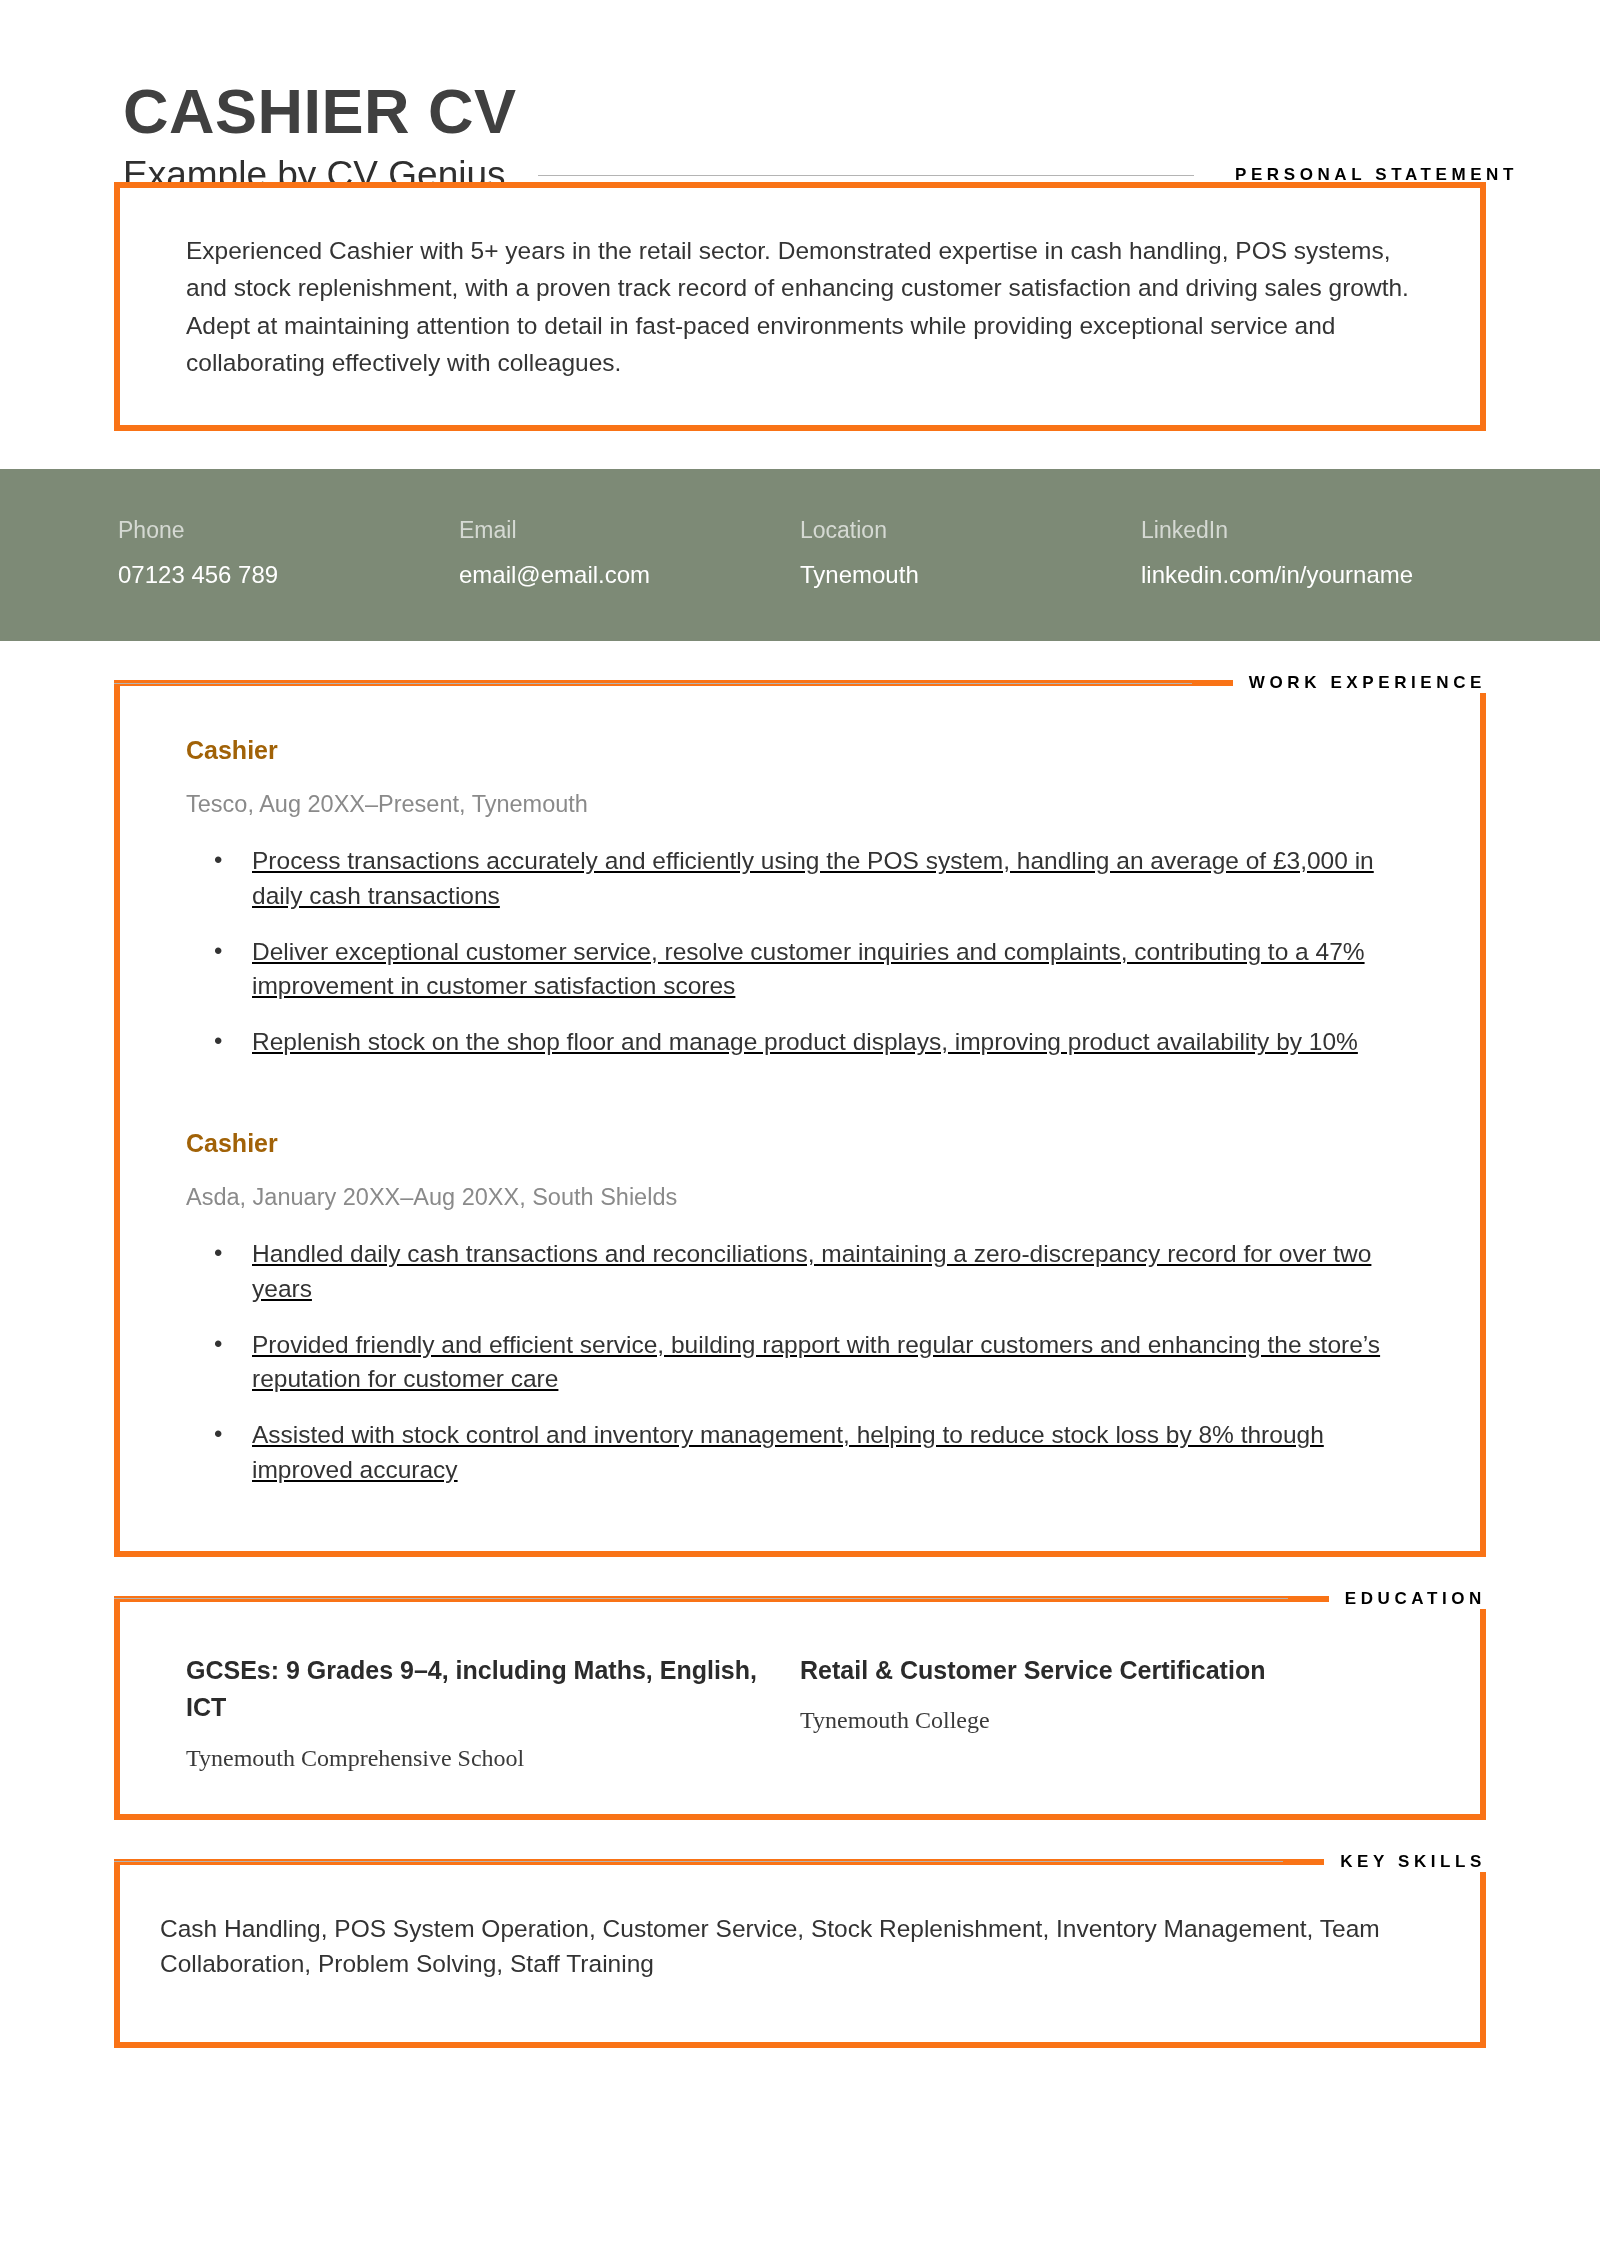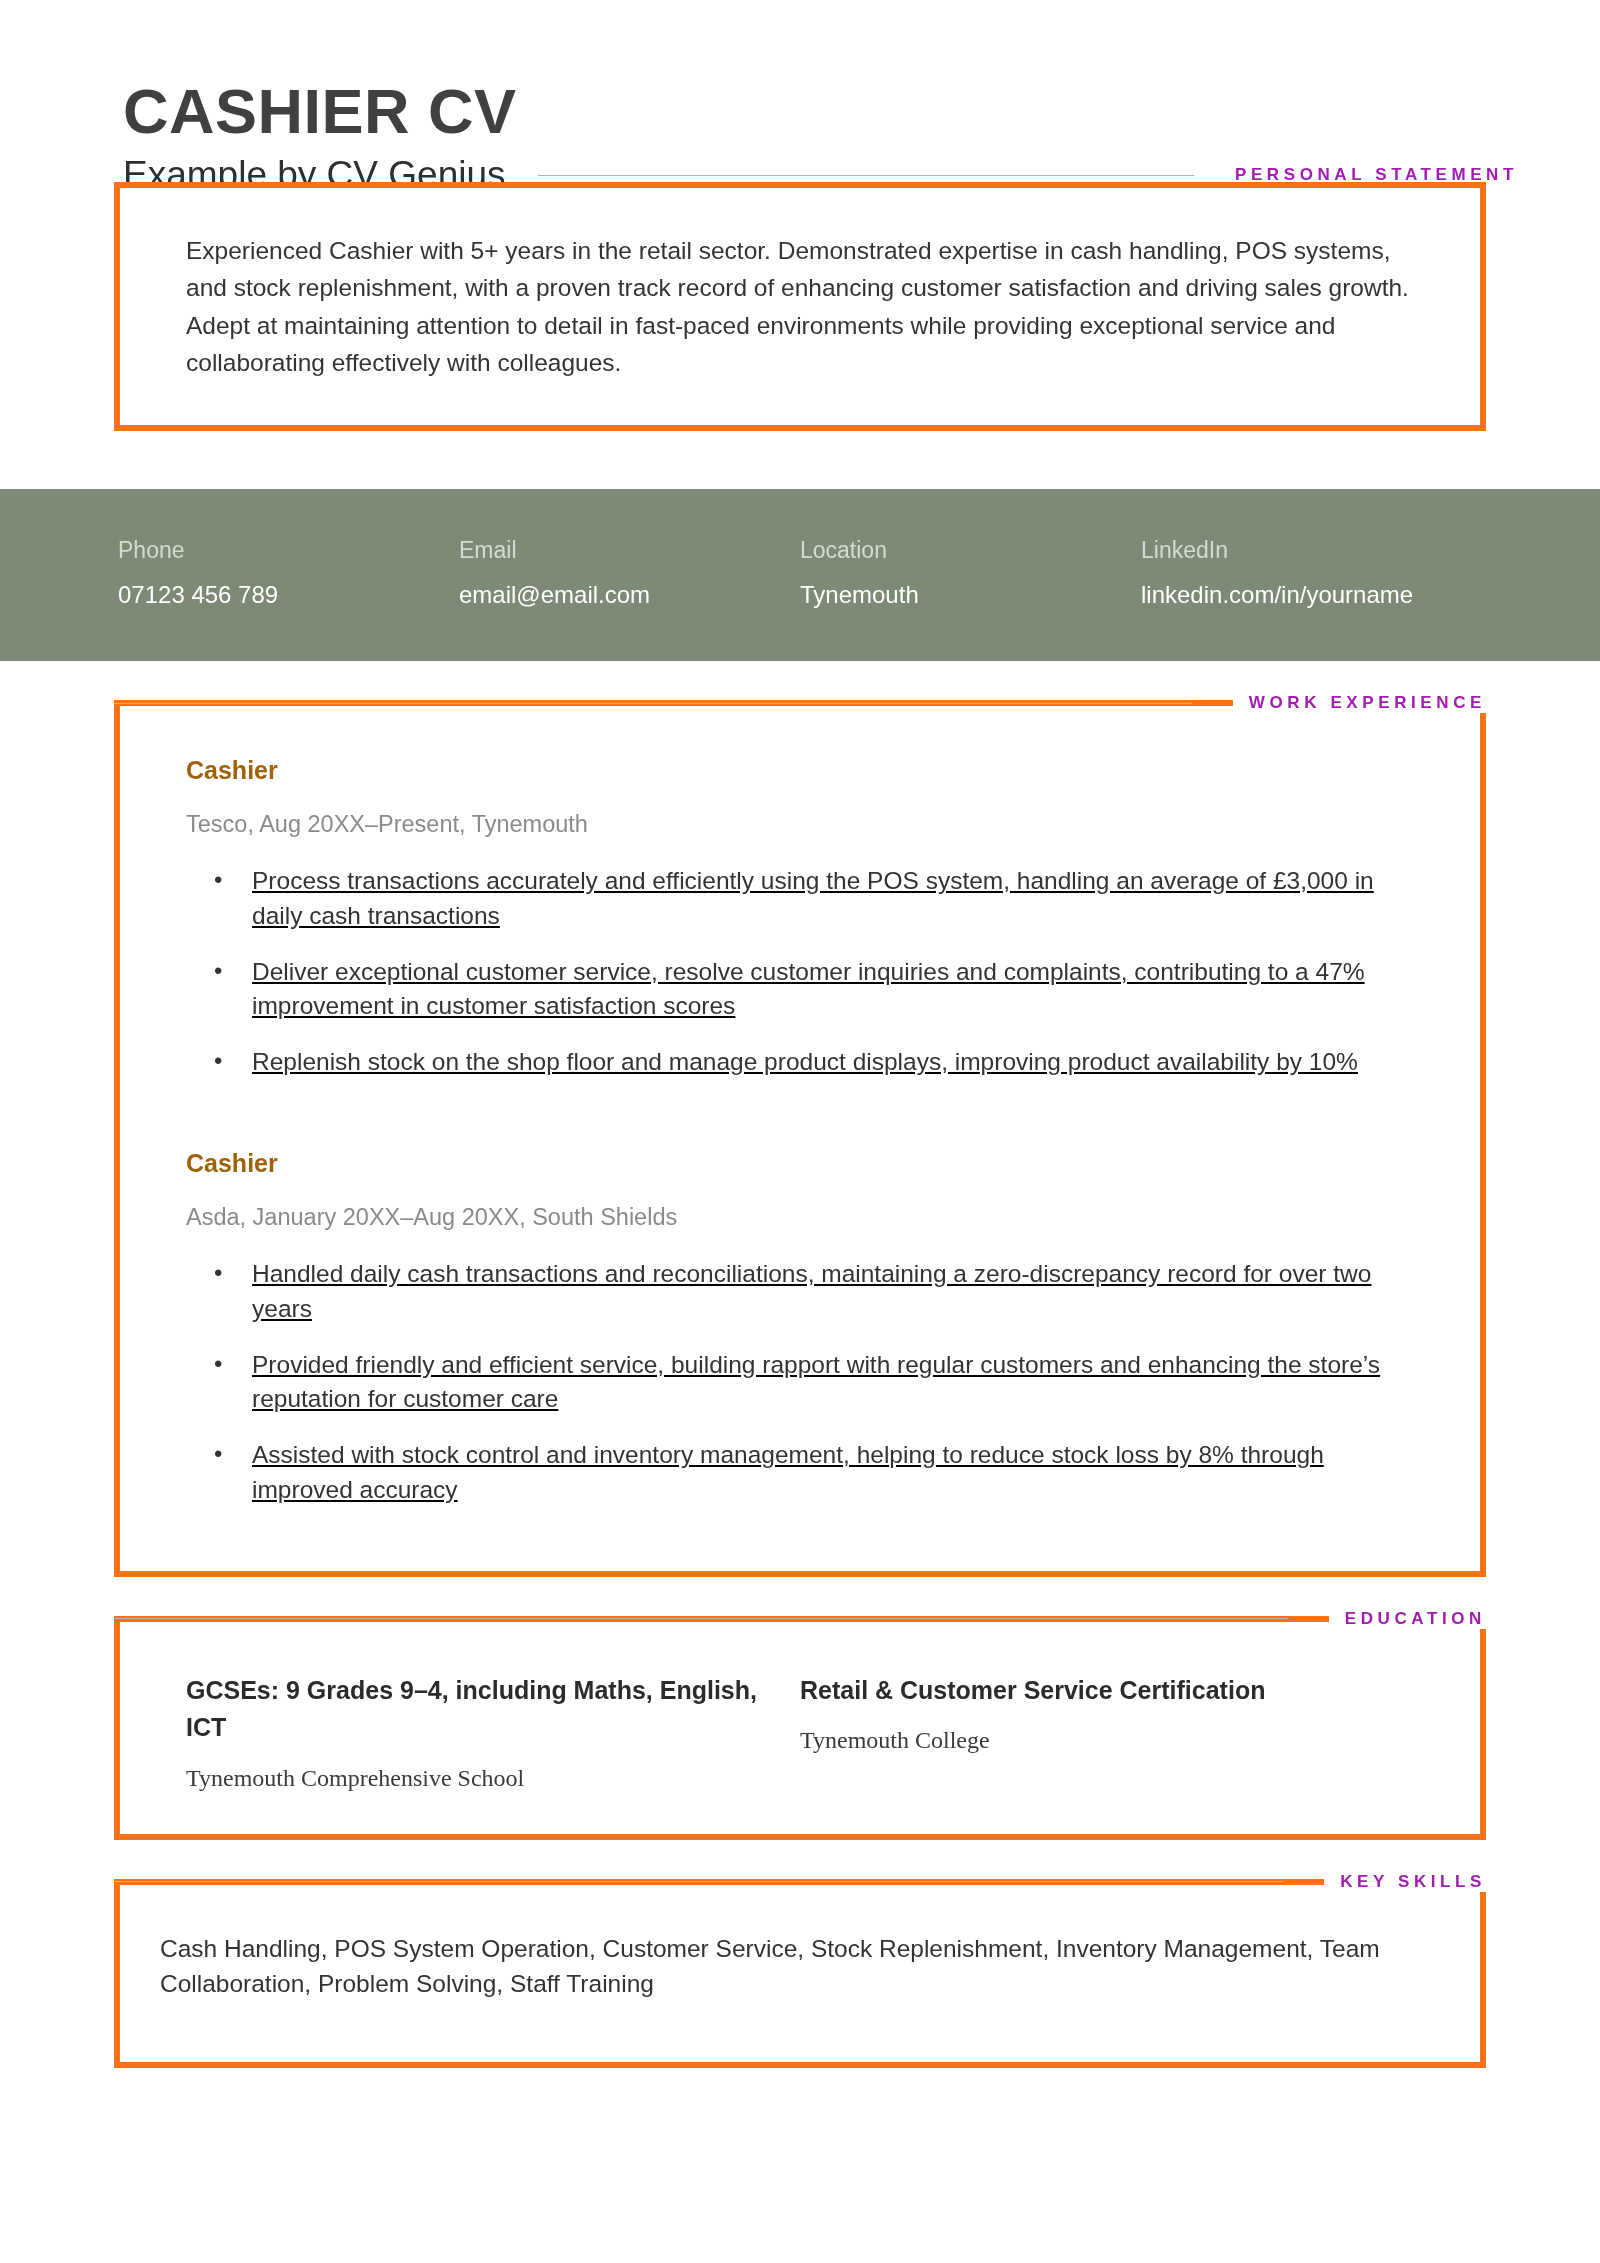--- a/index.html
+++ b/index.html
@@ -48,21 +48,21 @@
     flex: 1 1 auto;
     height: 1px;
     background: #b4b4b4;
     margin: 0 16px;
     min-width: 20px;
   }
   .section-label {
     font-size: 17px;
     font-weight: bold;
     letter-spacing: 4.6px;
-    color: #a21caf;
+    color: #000000;
     white-space: nowrap;
     text-transform: uppercase;
     margin-left: 25px;
   }
 
   
   .box {
     border: 6px solid #f97316;
     margin: 0 114px 0 114px;
     position: relative;
@@ -74,21 +74,21 @@
   }
 
   .statement-text {
     font-size: 24.5px;
     line-height: 1.52;
     color: #343434;
   }
 
   
   .contact-bar {
-    margin-top: 58px;
+    margin-top: 38px;
     width: 1600px;
     background: #7d8a76;
     padding: 48px 118px 52px 118px;
     display: flex;
   }
   .contact-col { width: 25%; }
   .contact-label {
     font-size: 23px;
     color: rgba(255,255,255,0.68);
     margin-bottom: 17px;

